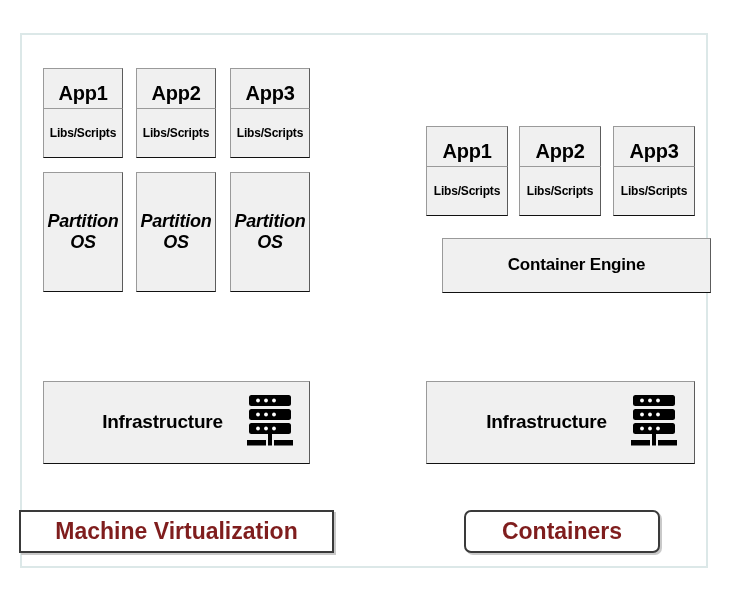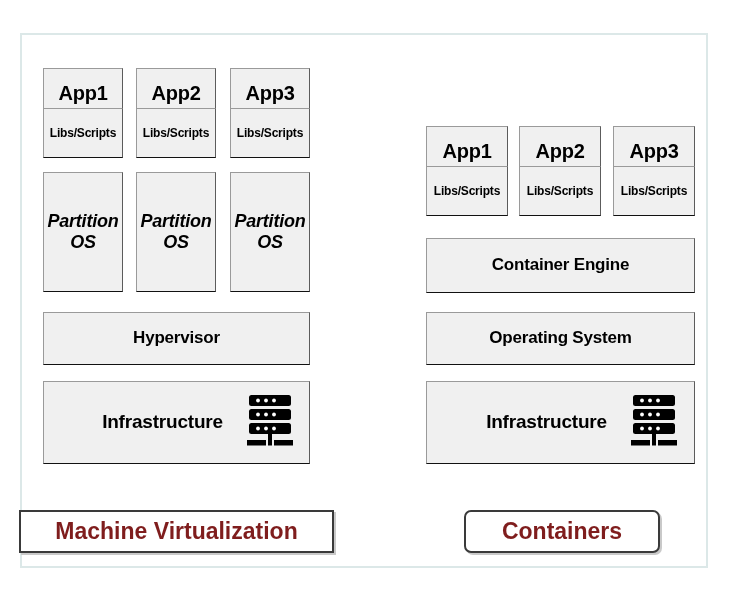--- a/index.html
+++ b/index.html
@@ -41,21 +41,21 @@
     text-align: center;
     color: #000000;
     font-weight: bold;
     line-height: 1.18;
     letter-spacing: -0.2px;
   }
 
   .app-box   { font-size: 20px; margin-top: 24px; }
   .libs-box  { font-size: 12px; }
   .os-box    { font-size: 18px; font-style: italic; }
-  .wide-box  { font-size: 17px; }
+  .wide-box  { font-size: 17px; margin-left: 16px; }
 
   
   .infra-box {
     font-size: 19px;
   }
   .infra-inner {
     display: flex;
     align-items: center;
     justify-content: center;
     gap: 22px;
@@ -118,23 +118,20 @@
       <span>OS</span>
     </span>
   </div>
   <div class="block os-box" style="left:208px; top:137px; width:80px; height:120px;">
     <span>
       <span>Partition</span><br>
       <span>OS</span>
     </span>
   </div>
 
-  <div class="block wide-box" style="left:21px; top:277px; width:267px; height:53px;">
-    <span>Hypervisor</span>
-  </div>
 
   <div class="block infra-box" style="left:21px; top:346px; width:267px; height:83px;">
     <div class="infra-inner">
       <span class="infra-label">Infrastructure</span>
       <span class="server-icon">
         <svg width="50" height="54" viewBox="0 0 50 54" xmlns="http://www.w3.org/2000/svg">
           <rect x="4" y="2" width="42" height="11" rx="2.5" fill="#000"></rect>
           <circle cx="13" cy="7.5" r="1.9" fill="#fff"></circle>
           <circle cx="21" cy="7.5" r="1.9" fill="#fff"></circle>
           <circle cx="29" cy="7.5" r="1.9" fill="#fff"></circle>
@@ -172,23 +169,20 @@
     <span>Libs/Scripts</span>
   </div>
   <div class="block libs-box" style="left:591px; top:131px; width:82px; height:50px;">
     <span>Libs/Scripts</span>
   </div>
 
   <div class="block wide-box" style="left:404px; top:203px; width:269px; height:55px;">
     <span>Container Engine</span>
   </div>
 
-  <div class="block wide-box" style="left:404px; top:277px; width:269px; height:53px;">
-    <span>Operating System</span>
-  </div>
 
   <div class="block infra-box" style="left:404px; top:346px; width:269px; height:83px;">
     <div class="infra-inner">
       <span class="infra-label">Infrastructure</span>
       <span class="server-icon">
         <svg width="50" height="54" viewBox="0 0 50 54" xmlns="http://www.w3.org/2000/svg">
           <rect x="4" y="2" width="42" height="11" rx="2.5" fill="#000"></rect>
           <circle cx="13" cy="7.5" r="1.9" fill="#fff"></circle>
           <circle cx="21" cy="7.5" r="1.9" fill="#fff"></circle>
           <circle cx="29" cy="7.5" r="1.9" fill="#fff"></circle>

